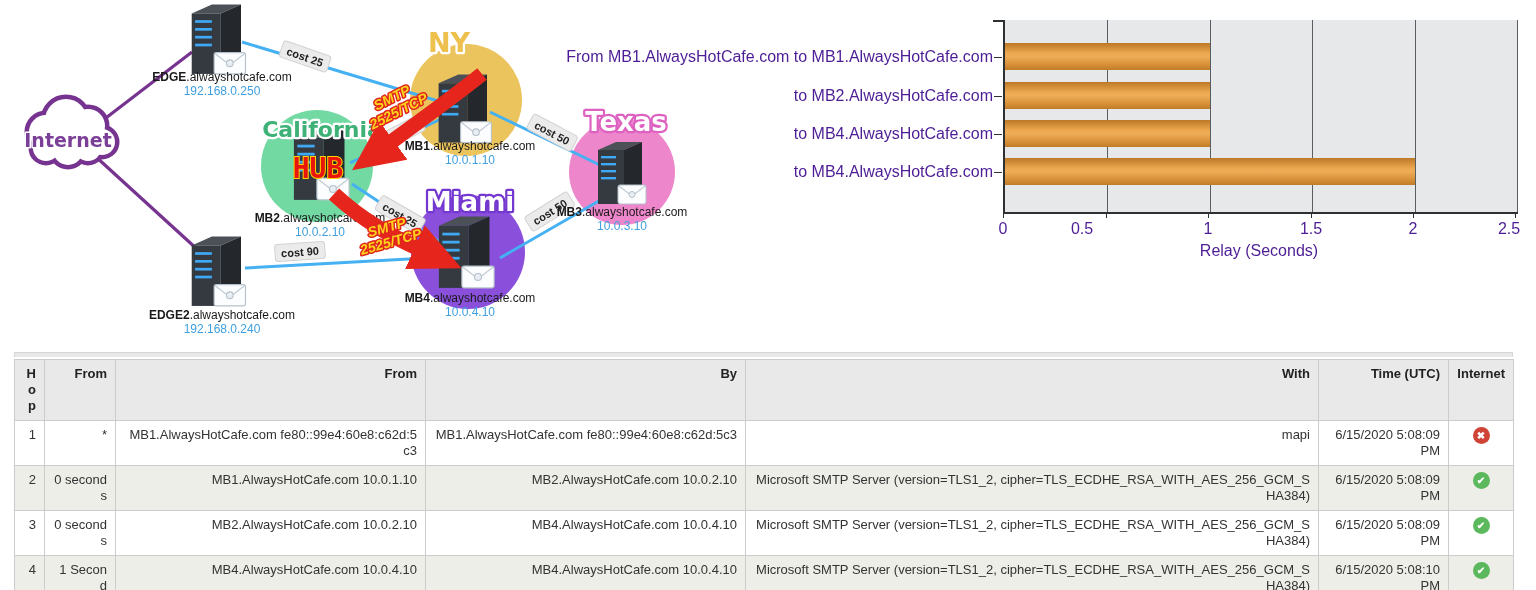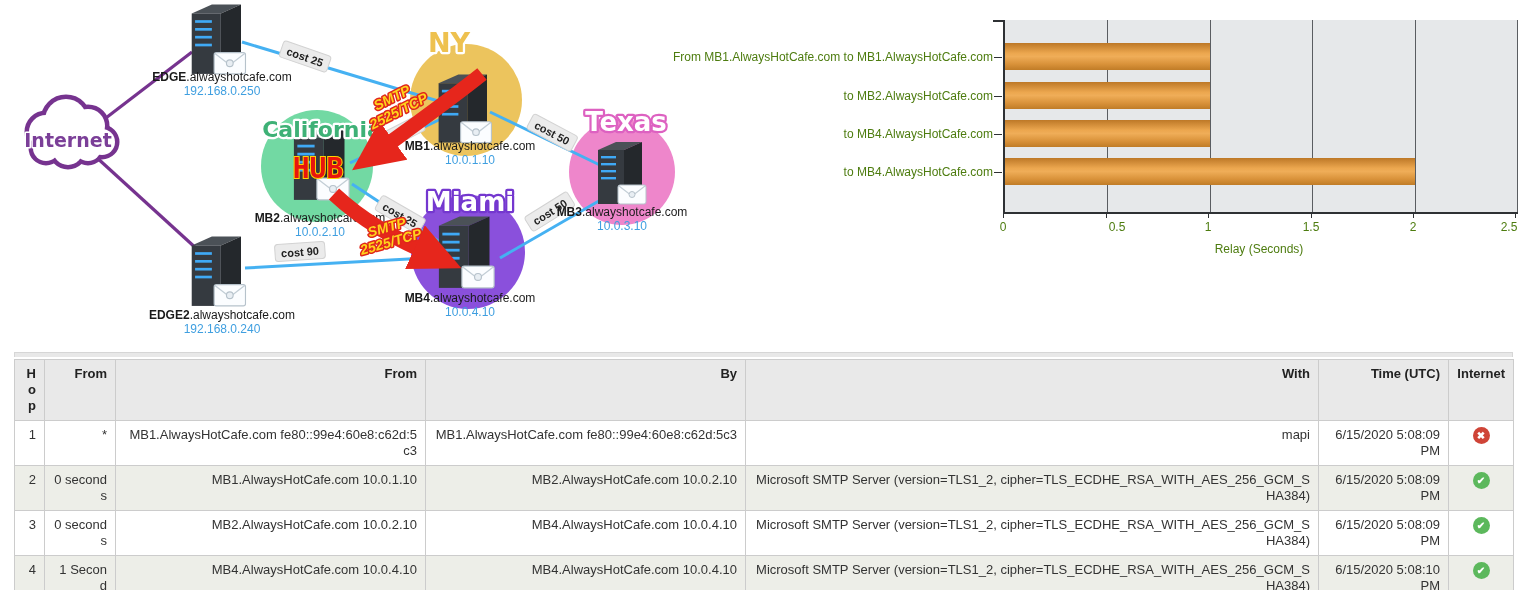--- a/index.html
+++ b/index.html
@@ -3,21 +3,21 @@
 <meta charset="utf-8">
 <style>
   html,body{margin:0;padding:0;background:#fff;}
   .page{position:relative;width:1536px;height:590px;overflow:hidden;
         font-family:"Liberation Sans",sans-serif;background:#fff;}
 
   
   .diagram{position:absolute;left:0;top:0;}
 
   
-  .chart{position:absolute;left:644px;top:12px;width:884px;height:246px;font-size:12px;color:#4d7c0f;}
+  .chart{position:absolute;left:644px;top:12px;width:884px;height:246px;font-size:16px;color:#4c1d95;}
   .chart .plot{position:absolute;left:359px;top:8px;width:513px;height:192px;background:#e6e8ea;
                border-left:2px solid #2e3134;border-bottom:2px solid #2e3134;box-sizing:content-box;}
   .chart .gridline{position:absolute;top:0;bottom:0;width:1px;background:#5a5d61;}
   .chart .bar{position:absolute;left:0;height:27px;
               background:linear-gradient(180deg,#bd7827 0%,#eca74f 38%,#efad58 50%,#d9923a 78%,#c07c27 100%);}
   .chart .cat-label{position:absolute;right:535px;white-space:nowrap;line-height:16px;}
   .chart .ytick{position:absolute;width:8px;height:1px;background:#2e3134;left:350px;}
   .chart .ycap{position:absolute;width:10px;height:2px;background:#2e3134;left:349px;top:8px;}
   .chart .xtick{position:absolute;width:1px;height:6px;background:#2e3134;top:200px;}
   .chart .xtick-label{position:absolute;top:208px;transform:translateX(-50%);}
@@ -200,21 +200,21 @@
     </div>
 
     <div class="xtick" style="left:359px"></div>
     <div class="xtick" style="left:462px"></div>
     <div class="xtick" style="left:564px"></div>
     <div class="xtick" style="left:667px"></div>
     <div class="xtick" style="left:769px"></div>
     <div class="xtick" style="left:871px"></div>
 
     <div class="xtick-label" style="left:359px">0</div>
-    <div class="xtick-label" style="left:473px">0.5</div>
+    <div class="xtick-label" style="left:438px">0.5</div>
     <div class="xtick-label" style="left:564px">1</div>
     <div class="xtick-label" style="left:667px">1.5</div>
     <div class="xtick-label" style="left:769px">2</div>
     <div class="xtick-label" style="left:865px">2.5</div>
 
     <div class="axis-title">Relay (Seconds)</div>
   </div>
 
   <div class="table-wrap">
     <div class="divider-bar"></div>

